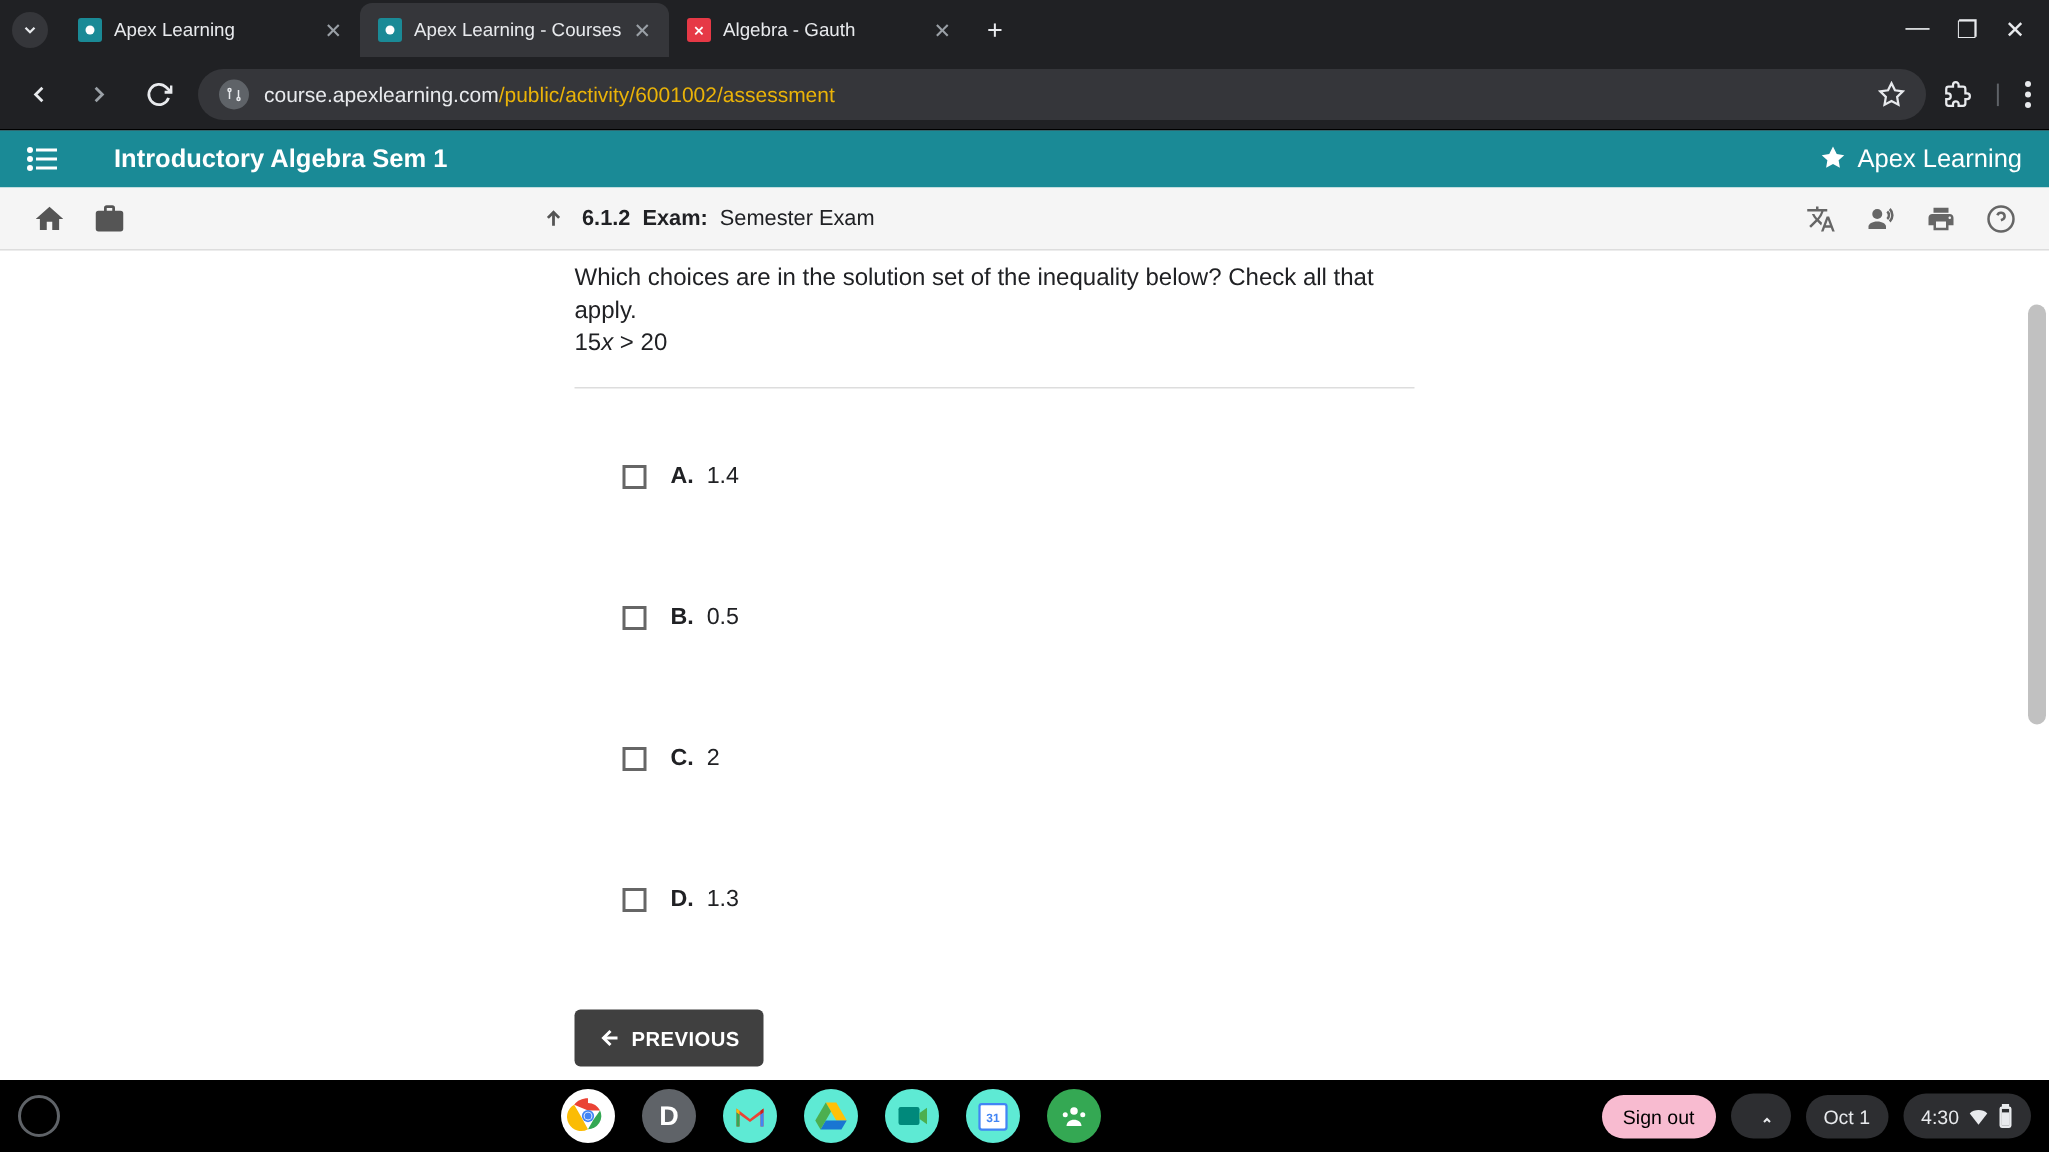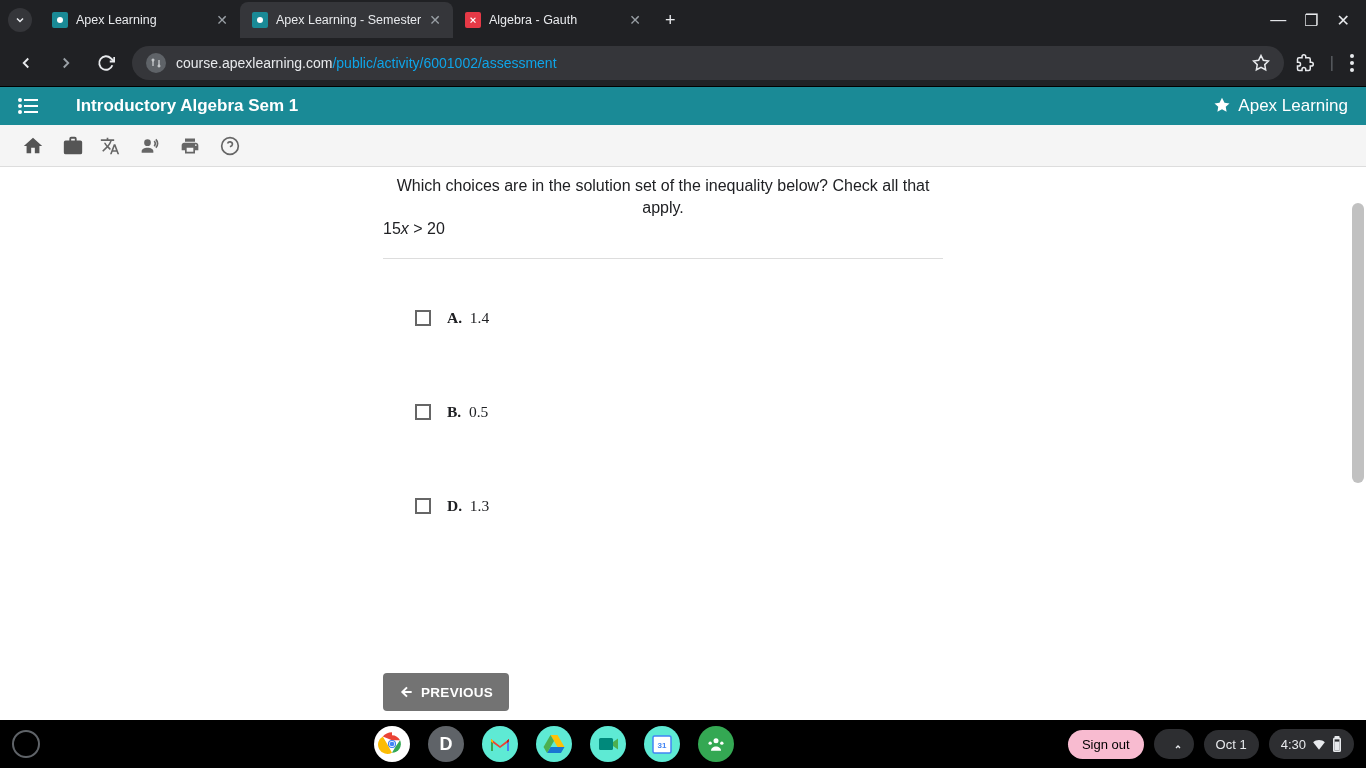--- a/index.html
+++ b/index.html
@@ -17,21 +17,21 @@
 .new-tab { color:#e8eaed; font-size:18px; padding:0 12px; cursor:pointer; }
 .win-controls { display:flex; gap:18px; color:#e8eaed; padding-right:8px; }
 .win-controls span { cursor:pointer; }
 
 .addr-row { background:#202124; height:47px; display:flex; align-items:center; padding:0 12px; gap:12px; border-bottom:1px solid #000; }
 .nav-btn { color:#9aa0a6; cursor:pointer; display:flex; align-items:center; justify-content:center; width:28px; height:28px; }
 .nav-btn.active { color:#e8eaed; }
 .addr-bar { flex:1; background:#35363a; border-radius:20px; height:34px; display:flex; align-items:center; padding:0 14px; gap:10px; color:#e8eaed; }
 .site-info { color:#e8eaed; font-size:11px; background:#5f6368; width:20px; height:20px; border-radius:50%; display:flex; align-items:center; justify-content:center; }
 .url { font-size:14px; }
-.url .path { color:#0ea5e9; }
+.url .path { color:#eab308; }
 .addr-right { display:flex; gap:16px; color:#e8eaed; align-items:center; }
 
 
 .app-header { background:#1a8a96; height:38px; display:flex; align-items:center; padding:0 18px; color:#fff; gap:38px; }
 .app-header .menu-ic { cursor:pointer; }
 .app-header .course-title { font-size:17px; font-weight:600; flex:1; }
 .brand { font-size:17px; font-weight:400; display:flex; align-items:center; gap:6px; }
 .brand-ic { width:20px; height:20px; }
 
 
@@ -42,34 +42,34 @@
 .exam-label { font-size:14.5px; color:#202124; }
 .exam-label .num { font-weight:700; }
 .exam-label .ex { font-weight:700; }
 .exam-label .name { font-weight:400; }
 .sub-right { display:flex; gap:20px; color:#666; }
 .sub-right span { cursor:pointer; }
 
 
 .content-wrap { height:548px; overflow:auto; position:relative; }
 .content { width:560px; margin-left:383px; padding-top:8px; color:#202124; }
-.question-text { font-size:16px; line-height:1.4;text-align:center; }
+.question-text { font-size:16px; line-height:1.4; }
 .inequality { font-size:16px; }
 .inequality .xvar { font-style:italic; }
 .divider { border:none; border-top:1px solid #ddd; margin:20px 0 0 0; }
 .options { margin-top:50px; padding-left:32px; }
 .option { display:flex; align-items:center; gap:16px; margin-bottom:76px; }
 .cbox { width:16px; height:16px; border:2px solid #666; cursor:pointer; flex-shrink:0; }
-.opt-label { font-size:15.5px;font-family:Liberation Serif, serif; }
+.opt-label { font-size:15.5px; }
 .opt-label .letter { font-weight:700; }
 .scroll-track { position:absolute; right:2px; top:36px; width:12px; height:280px; background:#c1c1c1; border-radius:6px; }
 
 
 .prev-row { position:absolute; left:383px; bottom:4px; }
-.prev-btn { background:#737373; color:#fff; border:none; padding:11px 16px; border-radius:4px; font-size:13.5px; font-weight:600; display:flex; align-items:center; gap:6px; cursor:pointer; letter-spacing:0.3px; }
+.prev-btn { background:#404040; color:#fff; border:none; padding:11px 16px; border-radius:4px; font-size:13.5px; font-weight:600; display:flex; align-items:center; gap:6px; cursor:pointer; letter-spacing:0.3px; }
 
 
 .taskbar { position:fixed; bottom:0; left:0; right:0; height:48px; background:#000; display:flex; align-items:center; padding:0 12px; gap:10px; }
 .launcher { width:28px; height:28px; border-radius:50%; border:2px solid #5f6368; cursor:pointer; }
 .tb-center { flex:1; display:flex; justify-content:center; gap:18px; align-items:center; }
 .tb-app { width:36px; height:36px; border-radius:50%; background:#5eead4; display:flex; align-items:center; justify-content:center; cursor:pointer; font-size:18px; font-weight:600; overflow:hidden; }
 .tb-right { display:flex; align-items:center; gap:10px; }
 .signout { background:#f8bbd0; color:#000; border-radius:18px; padding:7px 14px; font-size:13px; cursor:pointer; }
 .pill { background:#2d2e31; color:#e8eaed; border-radius:18px; padding:7px 12px; font-size:13px; display:flex; align-items:center; gap:6px; cursor:pointer; }
 
@@ -95,21 +95,21 @@
       <span class="title">Apex Learning</span>
       <span class="close">✕</span>
     </div>
     <div class="tab active">
       <span class="favicon" style="background:#1a8a96">
           <svg width="10" height="10" viewBox="0 0 10 10">
             <rect width="10" height="10" fill="#1a8a96"></rect>
             <circle cx="5" cy="5" r="3" fill="#fff"></circle>
           </svg>
         </span>
-      <span class="title">Apex Learning - Semester</span>
+      <span class="title">Apex Learning - Courses</span>
       <span class="close">✕</span>
     </div>
     <div class="tab">
       <span class="favicon" style="background:#e63946;color:#fff;font-size:9px;font-weight:bold">⨯</span>
       <span class="title">Algebra - Gauth</span>
       <span class="close">✕</span>
     </div>
     <div class="new-tab">+</div>
   </div>
   <div class="win-controls">
@@ -196,20 +196,31 @@
         <svg width="22" height="22" viewBox="0 0 24 24" fill="#555">
           <path d="M10 20v-6h4v6h5v-8h3L12 3 2 12h3v8z"></path>
         </svg>
       </span>
     <span>
         <svg width="22" height="22" viewBox="0 0 24 24" fill="#555">
           <path d="M20 6h-4V4a2 2 0 0 0-2-2h-4a2 2 0 0 0-2 2v2H4a2 2 0 0 0-2 2v11a2 2 0 0 0 2 2h16a2 2 0 0 0 2-2V8a2 2 0 0 0-2-2zM10 4h4v2h-4V4z"></path>
         </svg>
       </span>
   </div>
+  <div class="sub-center">
+    <span class="up">
+        <svg width="18" height="18" viewBox="0 0 24 24" fill="none" stroke="#555" stroke-width="2.5">
+          <polyline points="17 11 12 6 7 11"></polyline>
+          <line x1="12" y1="18" x2="12" y2="6"></line>
+        </svg>
+      </span>
+    <span class="exam-label">
+      <span class="num">6.1.2</span>&nbsp;&nbsp;<span class="ex">Exam:</span>&nbsp;&nbsp;<span class="name">Semester Exam</span>
+    </span>
+  </div>
   <div class="sub-right">
     <span>
         <svg width="20" height="20" viewBox="0 0 24 24" fill="#666">
           <path d="M12.87 15.07l-2.54-2.51.03-.03A17.52 17.52 0 0 0 14.07 6H17V4h-7V2H8v2H1v2h11.17C11.5 7.92 10.44 9.75 9 11.35 8.07 10.32 7.3 9.19 6.69 8h-2c.73 1.63 1.73 3.17 2.98 4.56l-5.09 5.02L4 19l5-5 3.11 3.11.76-2.04zM18.5 10h-2L12 22h2l1.12-3h4.75L21 22h2l-4.5-12zm-2.62 7l1.62-4.33L19.12 17h-3.24z"></path>
         </svg>
       </span>
     <span>
         <svg width="20" height="20" viewBox="0 0 24 24" fill="#666">
           <circle cx="9" cy="8" r="4"></circle>
           <path d="M9 14c-4 0-7 2-7 4v2h14v-2c0-2-3-4-7-4z"></path>
@@ -238,20 +249,24 @@
     <div class="inequality"><span>15</span><span class="xvar">x</span><span> &gt; 20</span></div>
     <hr class="divider">
     <div class="options">
       <div class="option">
         <div class="cbox"></div>
         <span class="opt-label"><span class="letter">A.</span>&nbsp;&nbsp;<span>1.4</span></span>
       </div>
       <div class="option">
         <div class="cbox"></div>
         <span class="opt-label"><span class="letter">B.</span>&nbsp;&nbsp;<span>0.5</span></span>
+      </div>
+      <div class="option">
+        <div class="cbox"></div>
+        <span class="opt-label"><span class="letter">C.</span>&nbsp;&nbsp;<span>2</span></span>
       </div>
       <div class="option">
         <div class="cbox"></div>
         <span class="opt-label"><span class="letter">D.</span>&nbsp;&nbsp;<span>1.3</span></span>
       </div>
     </div>
   </div>
   <div class="prev-row">
     <button class="prev-btn">
       <svg width="16" height="16" viewBox="0 0 24 24" fill="none" stroke="#fff" stroke-width="3">

